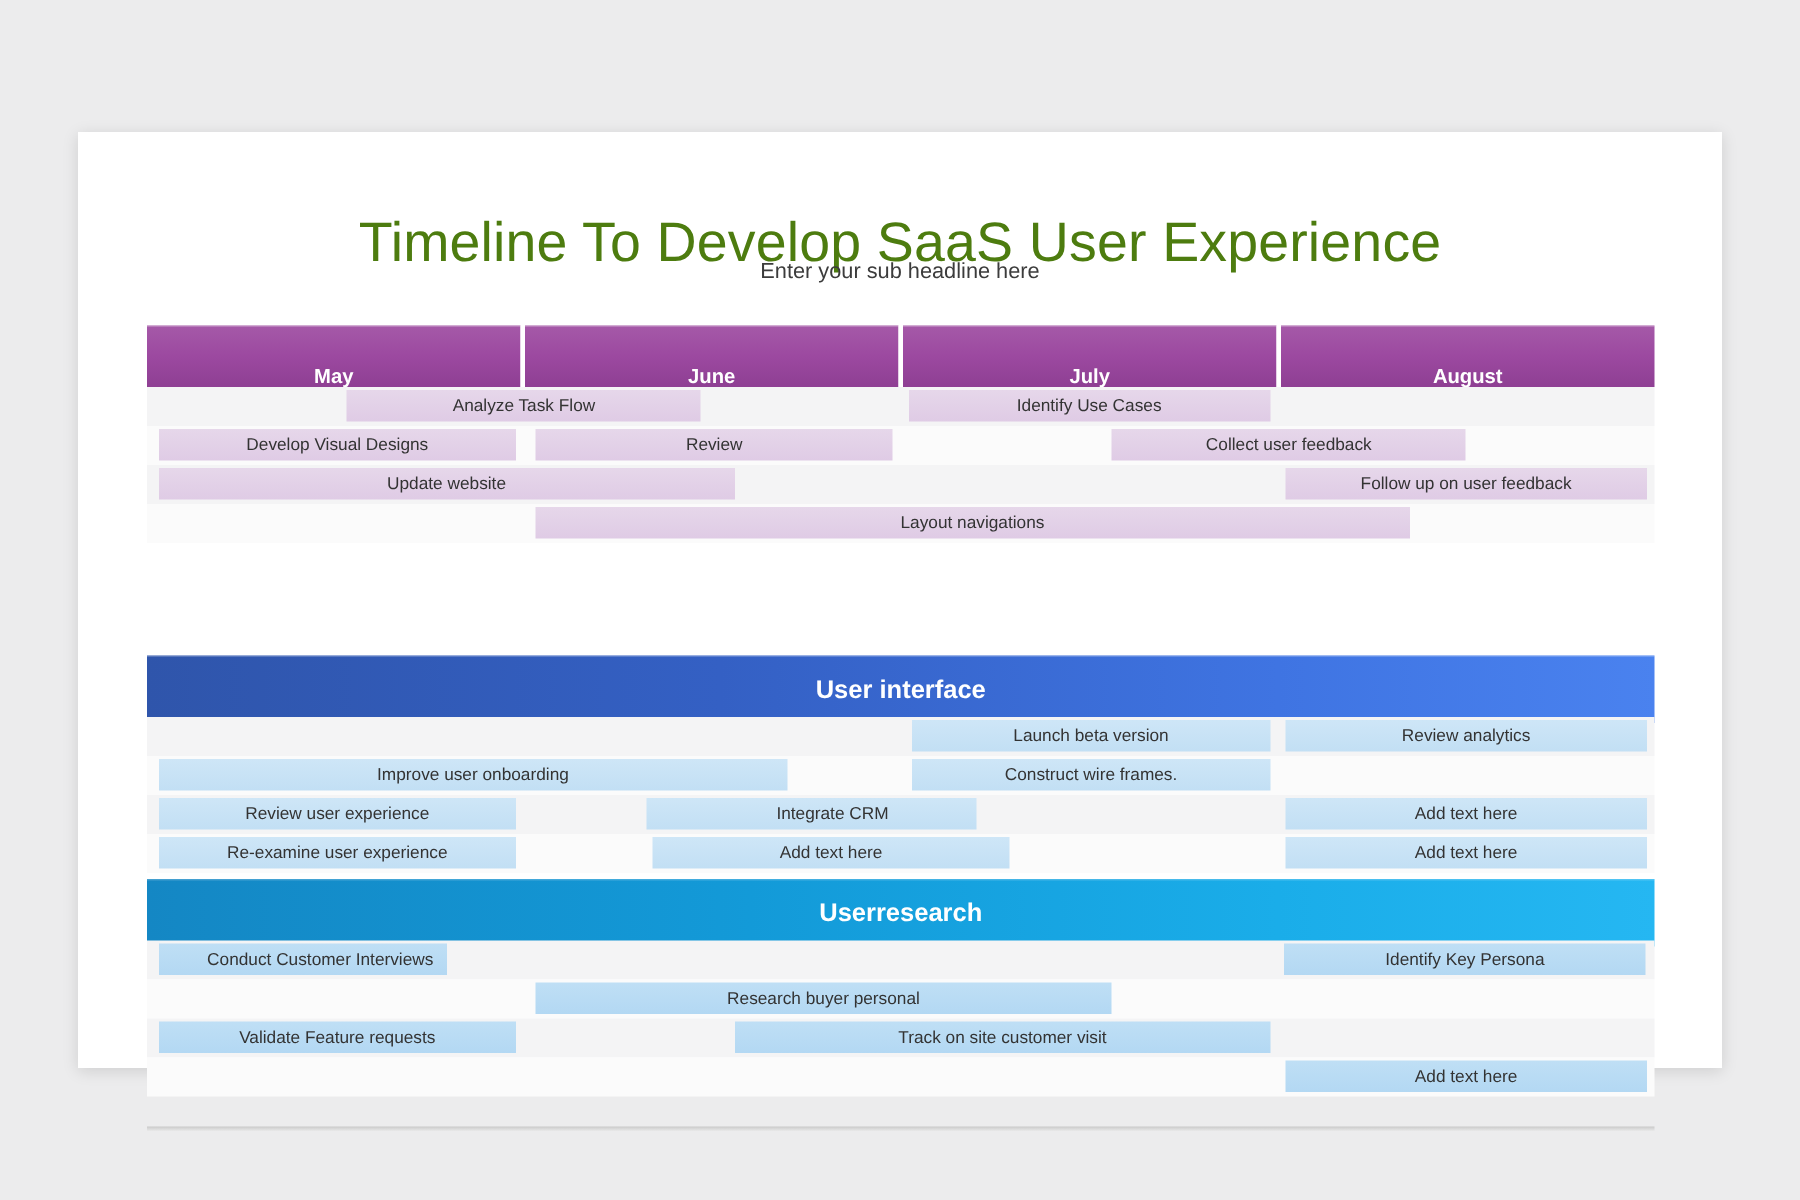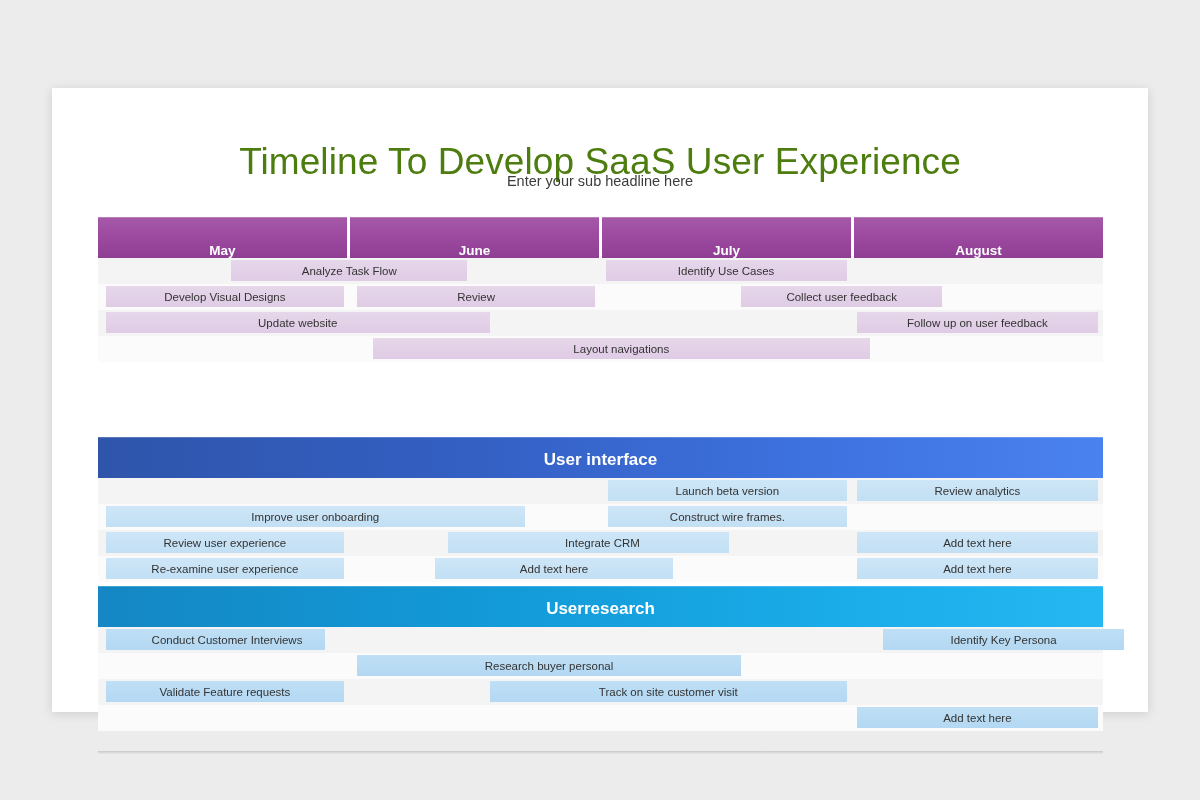--- a/index.html
+++ b/index.html
@@ -194,34 +194,34 @@
             <span>Identify Use Cases</span>
           </div>
         </div>
         <div class="row stripe-b">
           <div class="bar purple" style="left: 7.5px; width: 238.7px;">
             <span>Develop Visual Designs</span>
           </div>
           <div class="bar purple" style="left: 258.8px; width: 238.7px;">
             <span>Review</span>
           </div>
-          <div class="bar purple" style="left: 643.2px; width: 201px;">
+          <div class="bar purple" style="left: 643.2px; width: 236px;">
             <span>Collect user feedback</span>
           </div>
         </div>
         <div class="row stripe-a">
           <div class="bar purple" style="left: 7.5px; width: 384.4px;">
             <span>Update website</span>
           </div>
           <div class="bar purple" style="left: 758.8px; width: 241.2px;">
             <span>Follow up on user feedback</span>
           </div>
         </div>
         <div class="row stripe-b">
-          <div class="bar purple" style="left: 258.8px; width: 497px; margin-left: 16px;">
+          <div class="bar purple" style="left: 258.8px; width: 583px;">
             <span>Layout navigations</span>
           </div>
         </div>
       </div>
 
     <div class="band ui">User interface</div>
 
     <div class="rows sec-ui" id="rows-1">
         <div class="row stripe-a">
           <div class="bar blue" style="left: 7.5px; width: 489.9px; margin-top: 28px;">
@@ -239,21 +239,21 @@
             <span>Improve user onboarding</span>
           </div>
           <div class="bar blue" style="left: 510px; width: 238.7px;">
             <span>Construct wire frames.</span>
           </div>
         </div>
         <div class="row stripe-a">
           <div class="bar blue" style="left: 7.5px; width: 238.7px;">
             <span>Review user experience</span>
           </div>
-          <div class="bar blue" style="left: 350px; width: 281px; padding-left: 28px;">
+          <div class="bar blue" style="left: 333px; width: 220px; padding-left: 28px;">
             <span>Integrate CRM</span>
           </div>
           <div class="bar blue" style="left: 758.8px; width: 241.2px;">
             <span>Add text here</span>
           </div>
         </div>
         <div class="row stripe-b">
           <div class="bar blue" style="left: 7.5px; width: 238.7px;">
             <span>Re-examine user experience</span>
           </div>
@@ -263,24 +263,24 @@
           <div class="bar blue" style="left: 758.8px; width: 241.2px;">
             <span>Add text here</span>
           </div>
         </div>
       </div>
 
     <div class="band research">Userresearch</div>
 
     <div class="rows sec-research" id="rows-2">
         <div class="row stripe-a">
-          <div class="bar cyan" style="left: 7.5px; width: 219px; padding-left: 24px;">
+          <div class="bar cyan" style="left: 7.5px; width: 192px; padding-left: 24px;">
             <span>Conduct Customer Interviews</span>
           </div>
-          <div class="bar cyan" style="left: 785px; width: 241.2px;">
+          <div class="bar cyan" style="left: 758px; width: 241.2px;">
             <span>Identify Key Persona</span>
           </div>
         </div>
         <div class="row stripe-b">
           <div class="bar cyan" style="left: 258.8px; width: 384.4px;">
             <span>Research buyer personal</span>
           </div>
         </div>
         <div class="row stripe-a">
           <div class="bar cyan" style="left: 7.5px; width: 238.7px; text-align: center;">

